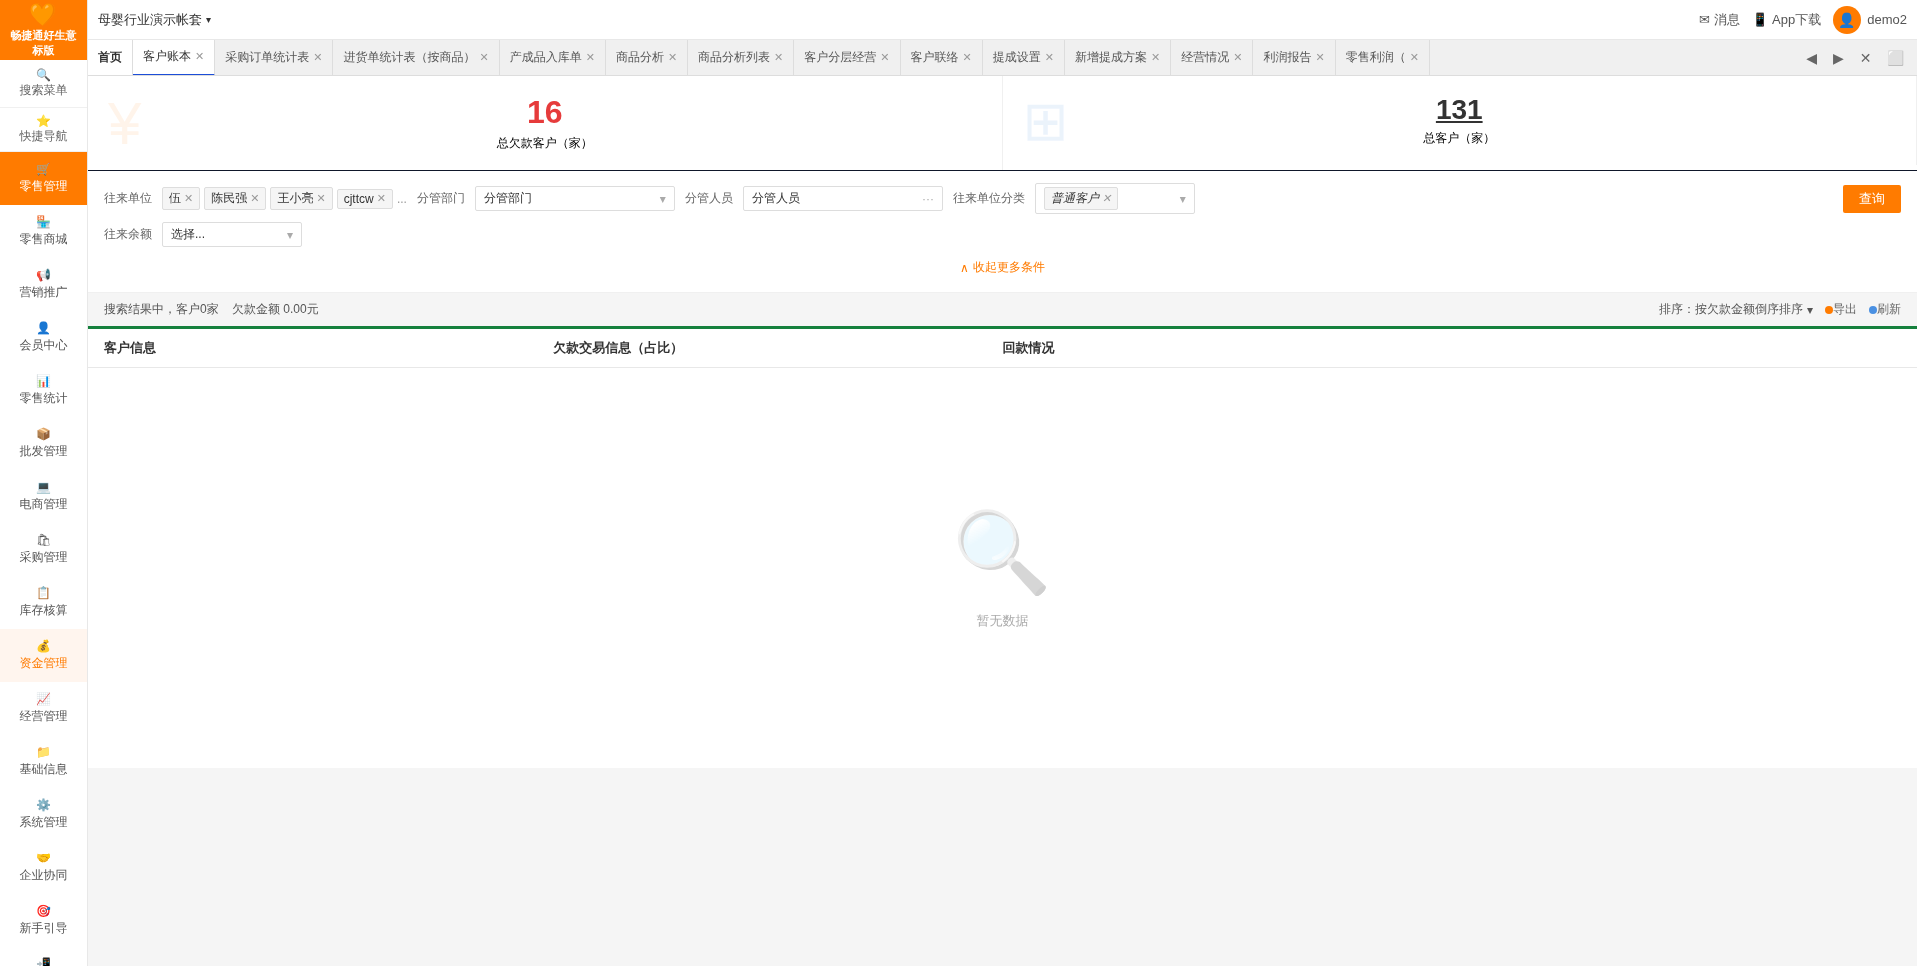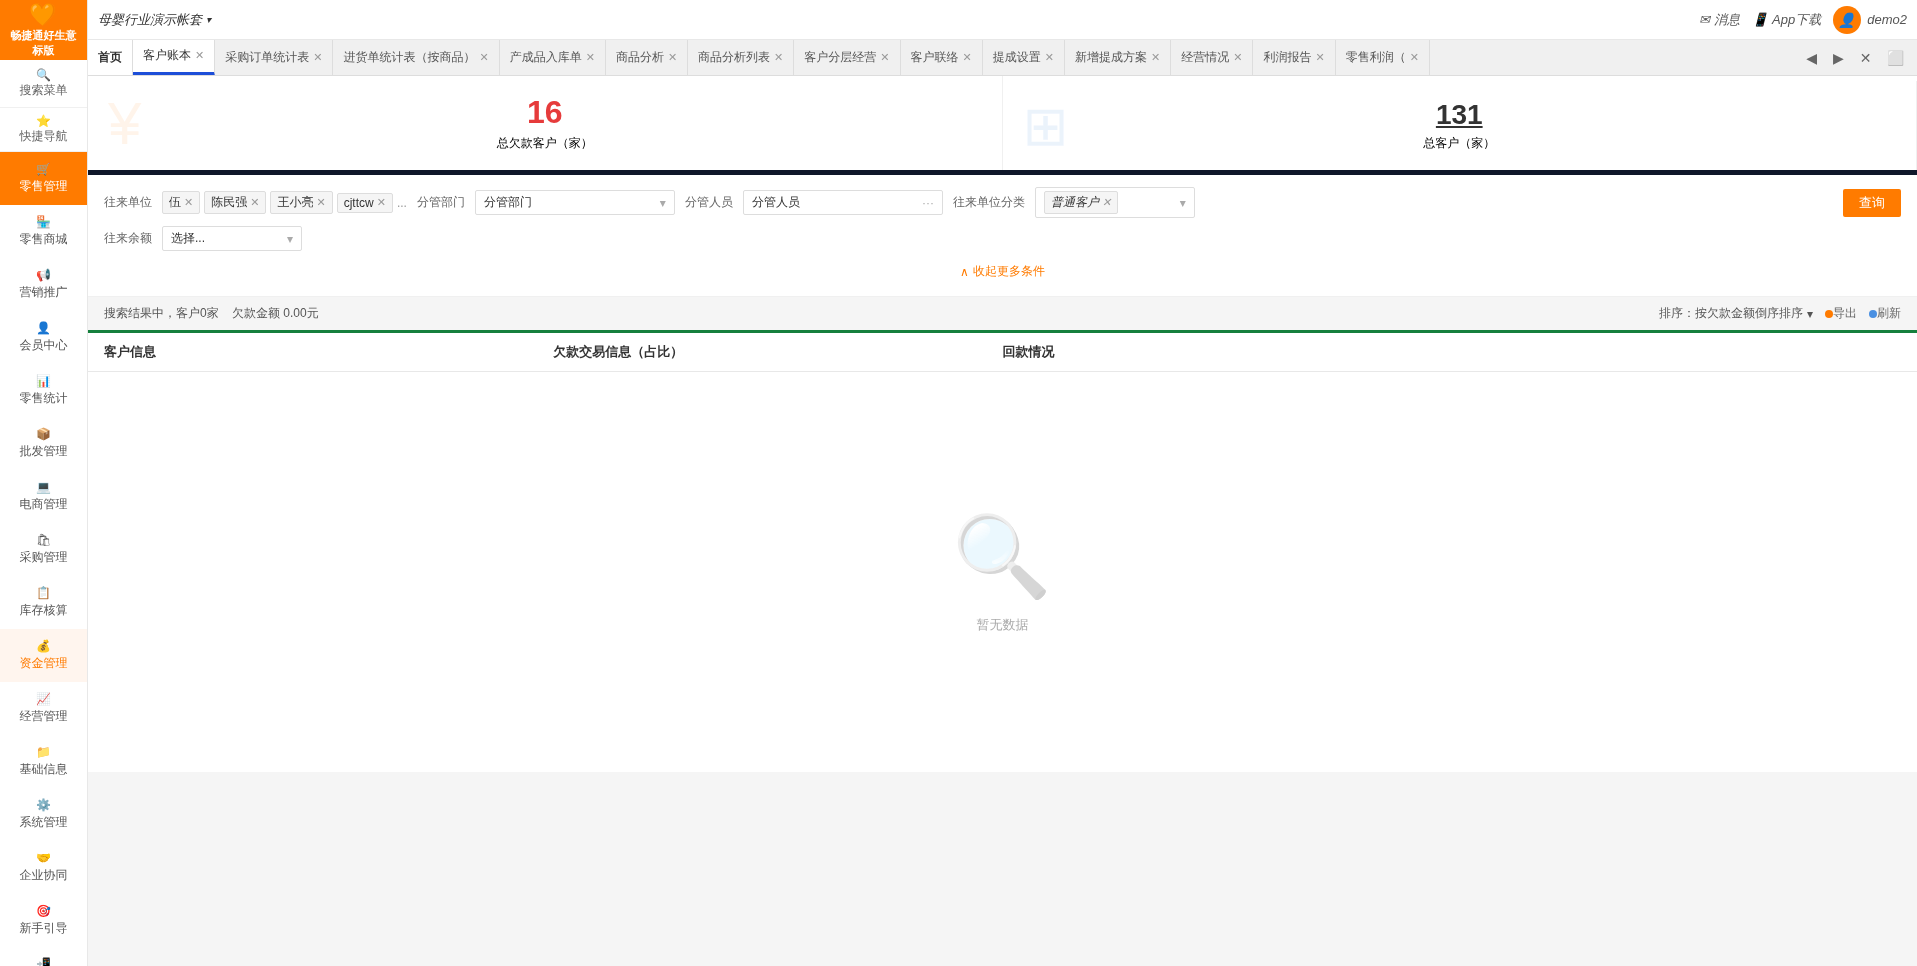--- a/index.html
+++ b/index.html
@@ -12,41 +12,41 @@
     .sidebar-search { padding: 8px 6px; background: #fff; border-bottom: 1px solid #f0f0f0; text-align: center; cursor: pointer; color: #666; font-size: 12px; }
     .sidebar-nav { padding: 6px 0; border-bottom: 1px solid #f0f0f0; text-align: center; cursor: pointer; color: #666; font-size: 12px; }
     .sidebar-item { padding: 10px 6px; text-align: center; cursor: pointer; color: #555; font-size: 12px; display: flex; flex-direction: column; align-items: center; gap: 2px; }
     .sidebar-item.active { background: #ff7b00; color: #fff; }
     .sidebar-item.active-outline { background: #fff5ee; color: #ff7b00; }
 
     
     .main { flex: 1; display: flex; flex-direction: column; height: 100vh; overflow: hidden; }
 
     
-    .topbar { background: #fff; height: 40px; display: flex; align-items: center; justify-content: space-between; padding: 0 10px; border-bottom: 1px solid #e8e8e8; flex-shrink: 0; font-style: italic; }
+    .topbar { background: #fff; height: 40px; display: flex; align-items: center; justify-content: space-between; padding: 0 10px; border-bottom: 1px solid #e8e8e8; flex-shrink: 0; }
     .topbar-left { display: flex; align-items: center; gap: 8px; }
     .topbar-selector { display: flex; align-items: center; gap: 4px; font-size: 13px; color: #333; cursor: pointer; }
     .topbar-right { display: flex; align-items: center; gap: 12px; font-size: 13px; color: #555; }
     .topbar-right .icon { cursor: pointer; }
     .avatar { width: 28px; height: 28px; border-radius: 50%; background: #ff7b00; display: flex; align-items: center; justify-content: center; color: #fff; font-size: 11px; }
 
     
     .tabbar { background: #f0f0f0; display: flex; align-items: center; height: 36px; flex-shrink: 0; overflow: hidden; border-bottom: 1px solid #ddd; }
     .tab { display: flex; align-items: center; padding: 0 10px; height: 36px; font-size: 12px; cursor: pointer; color: #555; border-right: 1px solid #ddd; white-space: nowrap; background: #f0f0f0; flex-shrink: 0; }
-    .tab.active { background: #fff; color: #333; border-bottom: 4px solid #1d4ed8; }
+    .tab.active { background: #fff; color: #333; border-bottom: 2px solid #1d4ed8; }
     .tab .close { margin-left: 4px; color: #999; font-size: 11px; }
     .tab-home { background: #fff; color: #333; font-weight: bold; }
     .tabbar-controls { margin-left: auto; display: flex; align-items: center; gap: 4px; padding: 0 6px; }
     .tabbar-btn { padding: 2px 6px; cursor: pointer; color: #666; font-size: 14px; }
 
     
     .page-content { flex: 1; overflow-y: auto; background: #f5f5f5; }
 
     
-    .stats-bar { background: #fff; display: flex; align-items: flex-end; border-bottom: 5px solid #0f172a; padding: 0; }
+    .stats-bar { background: #fff; display: flex; align-items: flex-start; border-bottom: 1px solid #0f172a; padding: 0; }
     .stat-item { flex: 1; display: flex; flex-direction: column; align-items: center; justify-content: center; padding: 18px 20px; border-right: 1px solid #f0f0f0; position: relative; }
     .stat-item .bg-icon { position: absolute; left: 20px; opacity: 0.08; font-size: 60px; }
     .stat-value { font-size: 32px; font-weight: bold; }
     .stat-value.red { color: #e63b3b; }
     .stat-value.dark { color: #333; font-size: 28px; }
     .stat-label { font-size: 12px; color: #000000; margin-top: 4px; }
     .stat-helpers { position: absolute; right: 16px; top: 12px; display: flex; gap: 10px; font-size: 12px; color: #999; cursor: pointer; }
 
     
     .filter-bar { background: #fff; padding: 12px 16px; border-bottom: 1px solid #f0f0f0; }

